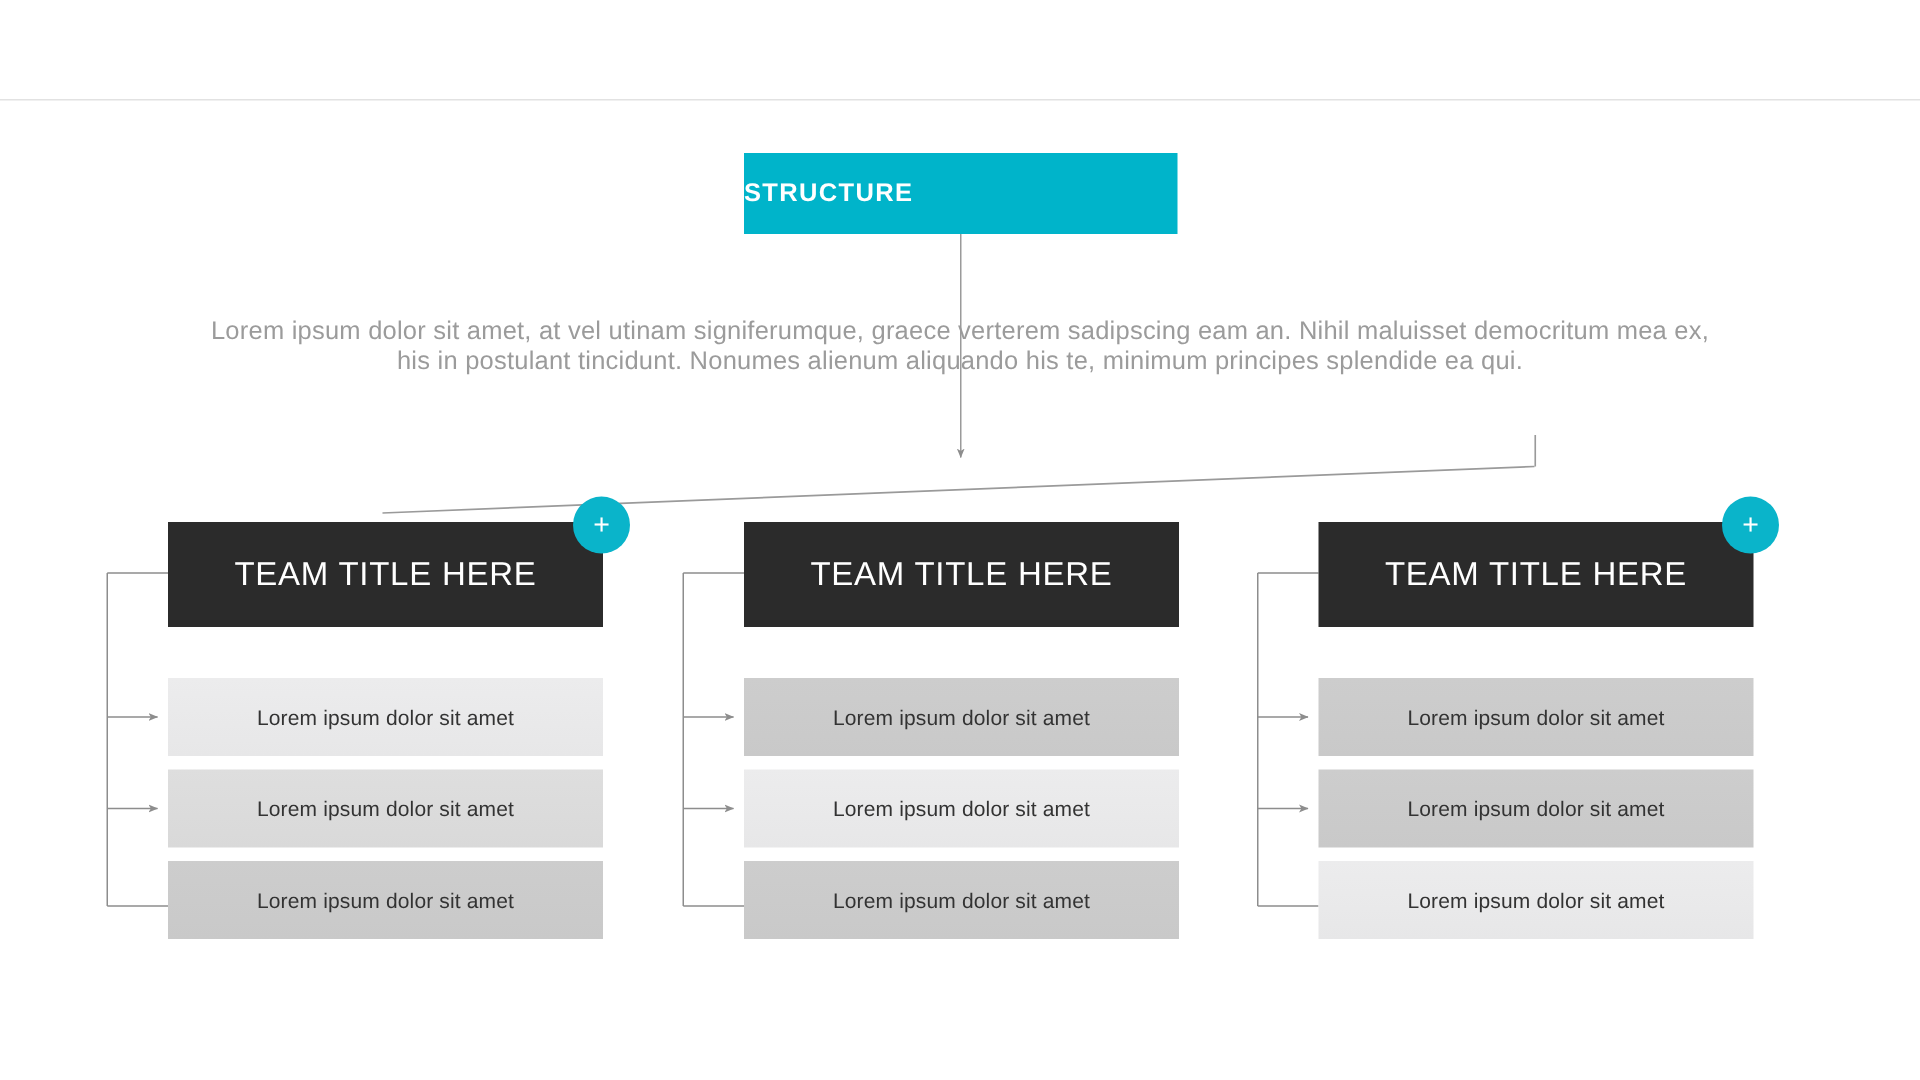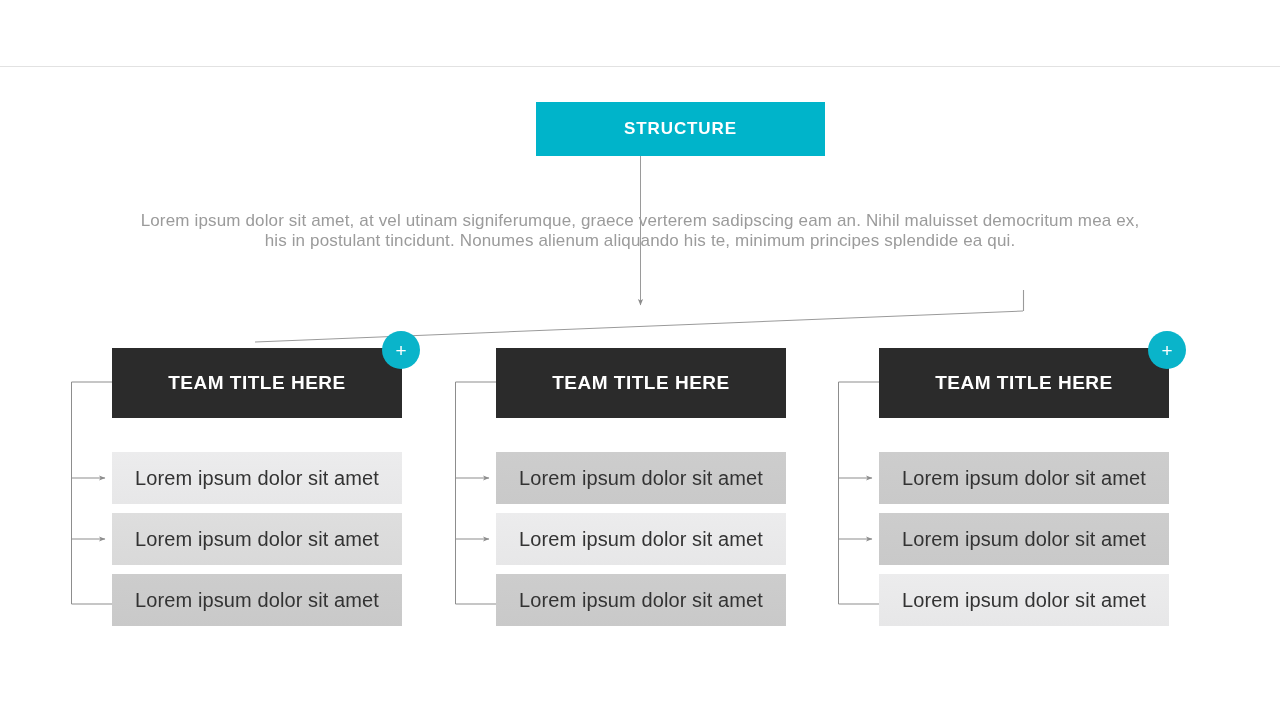--- a/index.html
+++ b/index.html
@@ -37,22 +37,21 @@
   
   .title-box {
     position: absolute;
     left: 496px;
     top: 102px;
     width: 289px;
     height: 54px;
     background: #00b4ca;
     display: flex;
     align-items: center;
-    justify-content: center;
-    margin-left: 40px;
+    justify-content: flex-start;
   }
   .title-box .title-text {
     color: #ffffff;
     font-size: 17px;
     font-weight: bold;
     letter-spacing: 0.9px;
   }
 
   
   .description {
@@ -90,34 +89,34 @@
     position: relative;
     width: 290px;
     height: 70px;
     background: #2b2b2b;
     display: flex;
     align-items: center;
     justify-content: center;
   }
   .col-header .col-header-text {
     color: #ffffff;
-    font-size: 19px;
-    font-weight: bold;
+    font-size: 22px;
+    font-weight: normal;
     letter-spacing: 0.5px;
   }
 
   .item {
     position: absolute;
     width: 290px;
     height: 52px;
     display: flex;
     align-items: center;
     justify-content: center;
     color: #333333;
-    font-size: 20px;
+    font-size: 14px;
     letter-spacing: 0.1px;
   }
   .item-0 { top: 104px; }
   .item-1 { top: 165px; }
   .item-2 { top: 226px; }
 
   .shade-light { background: linear-gradient(180deg, #ececed 0%, #e7e7e8 100%); }
   .shade-mid   { background: linear-gradient(180deg, #dedede 0%, #d9d9d9 100%); }
   .shade-dark  { background: linear-gradient(180deg, #cdcdcd 0%, #c9c9c9 100%); }
 

